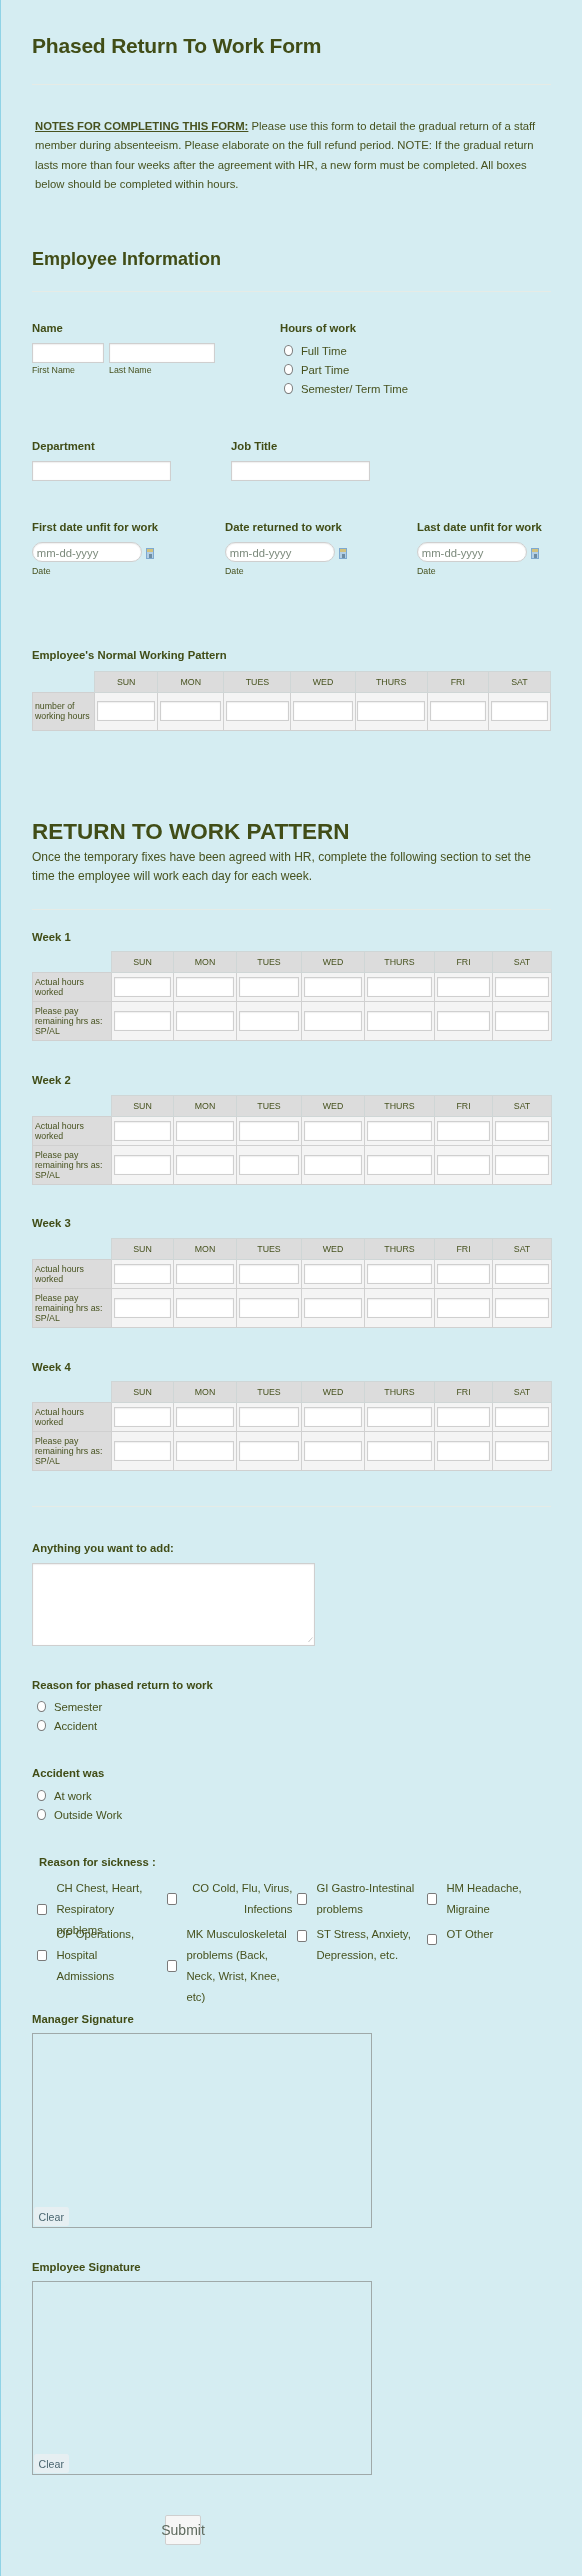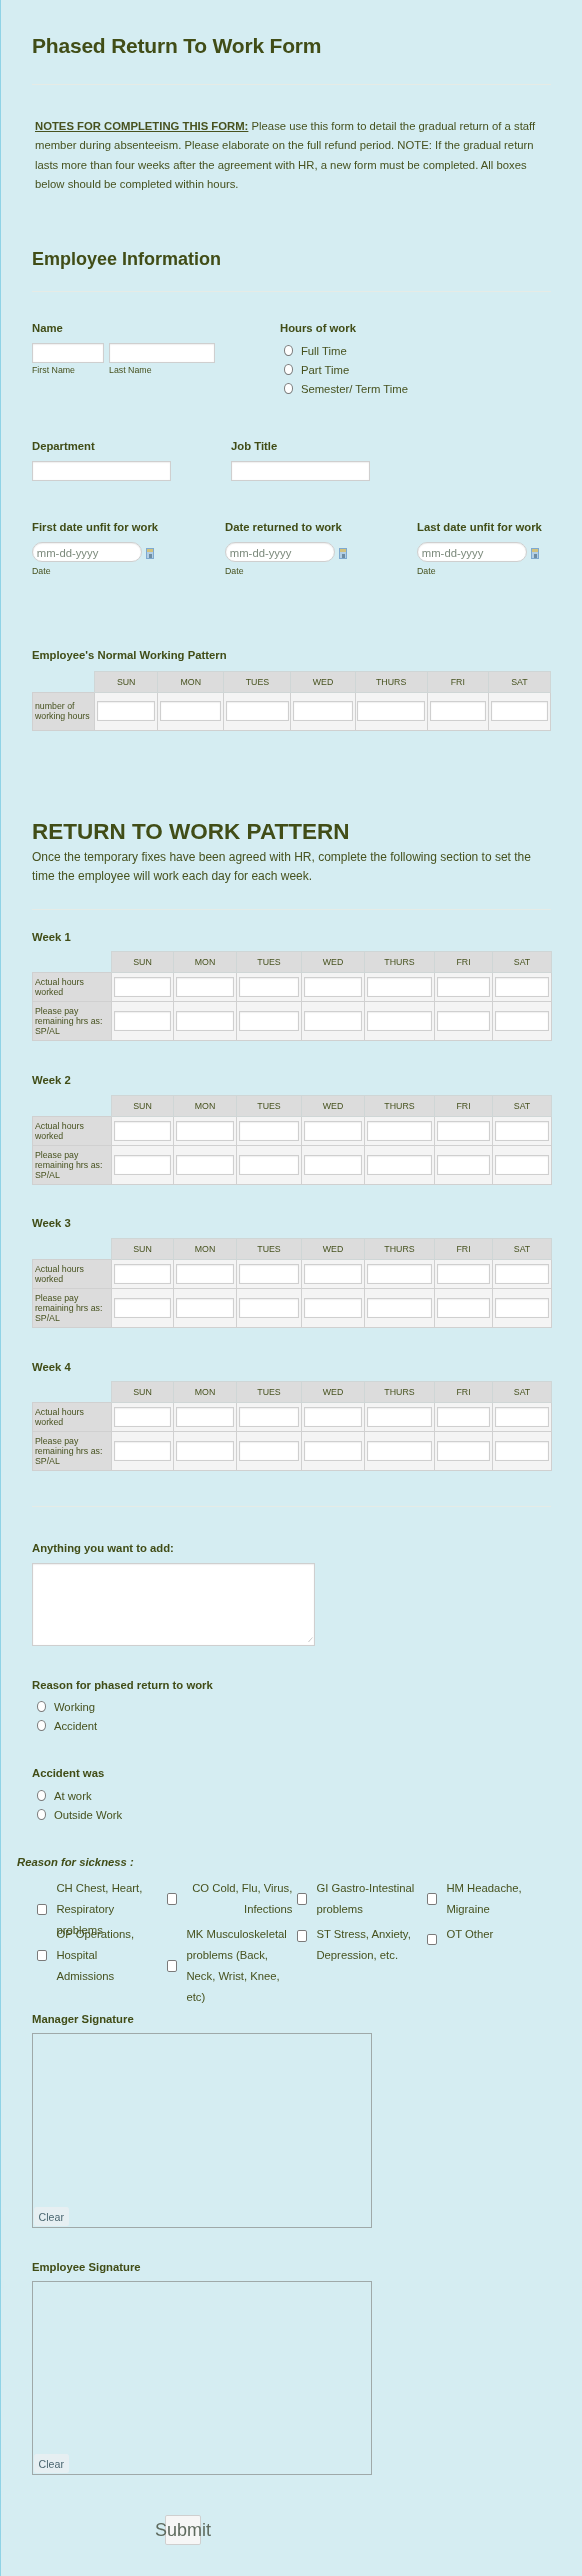--- a/index.html
+++ b/index.html
@@ -63,21 +63,21 @@
     box-shadow: inset 0 0.6px 1.3px #e2e2e2;
   }
   .sick-opt { display: flex; align-items: center; position: absolute; font-size: 11.3px; line-height: 21px; color: #47521f; }
   .sick-opt .checkbox { margin-right: 9.4px; }
   .sigbox { border: 0.6px solid #9fa9a9; background: #d5edf2; }
   .clear-btn {
     background: #e6eff2; color: #4a6670; font-size: 10.6px; padding: 3.8px 5px; border-radius: 2.5px;
   }
   .submit-btn {
     background: #f6f6f6; border: 0.6px solid #cfcfcf; border-radius: 1.9px; color: #5e6a5e;
-    font-size: 18px; display: flex; align-items: center; justify-content: center;
+    font-size: 14px; display: flex; align-items: center; justify-content: center;
   }
 </style>
 </head>
 <body>
 
 <div class="abs h1" style="left:31px; top:34px;">Phased Return To Work Form</div>
 <div class="abs divider" style="top:84px;"></div>
 
 <div class="abs notes" style="left:34px; top:117px;">
   <span class="lead">NOTES FOR COMPLETING THIS FORM:</span><span> Please use this form to detail the gradual return of a staff member during absenteeism. Please elaborate on the full refund period. NOTE: If the gradual return lasts more than four weeks after the agreement with HR, a new form must be completed. All boxes below should be completed within hours.</span>
@@ -480,41 +480,41 @@
 <div class="abs divider" style="top:1506px;"></div>
 <div class="abs label" style="left:31px; top:1542px;">Anything you want to add:</div>
 <div class="abs input" style="left:31px; top:1563px; width:283px; height:83px;">
   <span class="abs" style="right:1.3px; bottom:0.6px; font-size:6.3px; color:#888;">⟋</span>
 </div>
 
 <div class="abs label" style="left:31px; top:1679px;">Reason for phased return to work</div>
 <div class="abs" style="left:36px; top:1697px;">
   <div class="radio-row">
       <span class="radio"></span>
-      <span>Working</span>
+      <span>Semester</span>
     </div>
   <div class="radio-row">
       <span class="radio"></span>
       <span>Accident</span>
     </div>
 </div>
 
 <div class="abs label" style="left:31px; top:1767px;">Accident was</div>
 <div class="abs" style="left:36px; top:1786px;">
   <div class="radio-row">
       <span class="radio"></span>
       <span>At work</span>
     </div>
   <div class="radio-row">
       <span class="radio"></span>
       <span>Outside Work</span>
     </div>
 </div>
 
-<div class="abs label" style="left:16px; top:1856px;font-style:italic;">Reason for sickness :</div>
+<div class="abs label" style="left:38px; top:1856px;">Reason for sickness :</div>
 
 <div class="sick-opt" style="left:36px; top:1878px; width:125px;">
   <span class="checkbox"></span>
     <span style="width:94px;">CH Chest, Heart, Respiratory problems</span>
 </div>
 <div class="sick-opt" style="left:166px; top:1878px; width:128px;">
   <span class="checkbox"></span>
     <span style="width:106px;text-align:right;">CO Cold, Flu, Virus, Infections</span>
 </div>
 <div class="sick-opt" style="left:296px; top:1878px; width:128px;">

